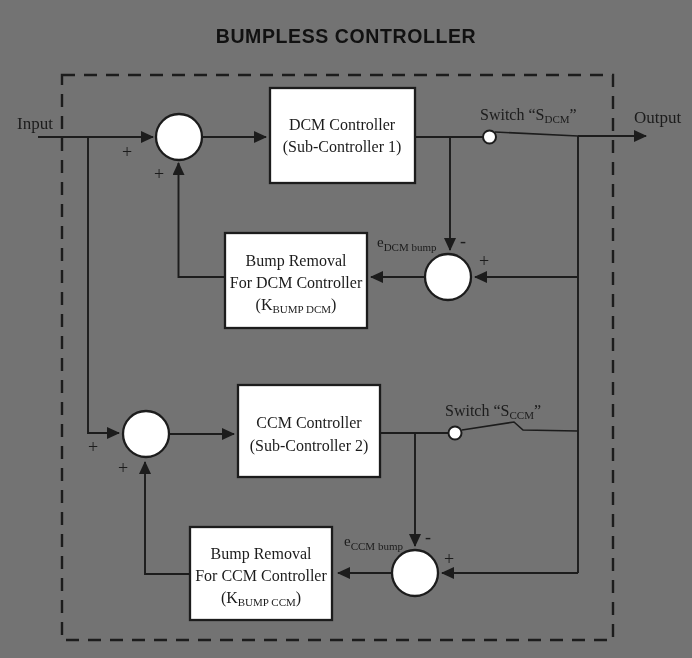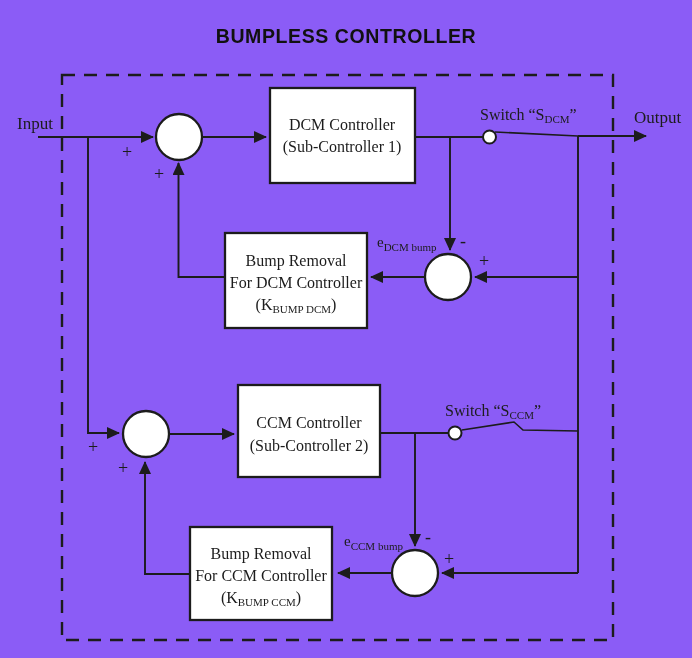--- a/index.html
+++ b/index.html
@@ -4,21 +4,21 @@
 <style>
   html, body {
     margin: 0;
     padding: 0;
     background: #ffffff;
   }
   .stage {
     position: relative;
     width: 692px;
     height: 658px;
-    background: #8b5cf6;
+    background: #737373;
     overflow: hidden;
   }
   svg { display: block; }
 
   .wire {
     fill: none;
     stroke: #1c1c1c;
     stroke-width: 1.9;
   }
   .thinwire {

